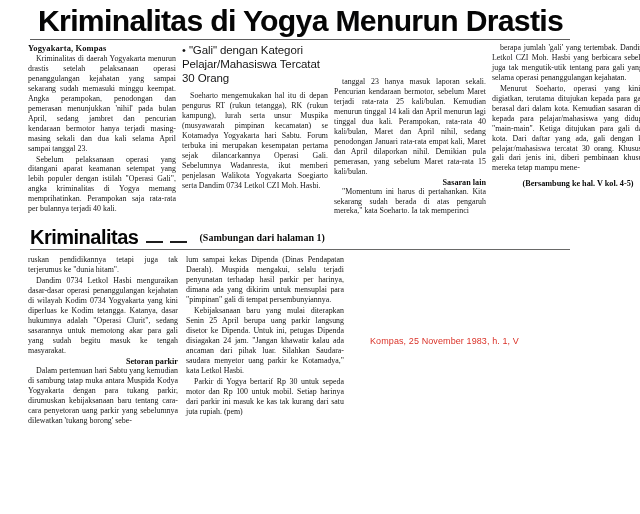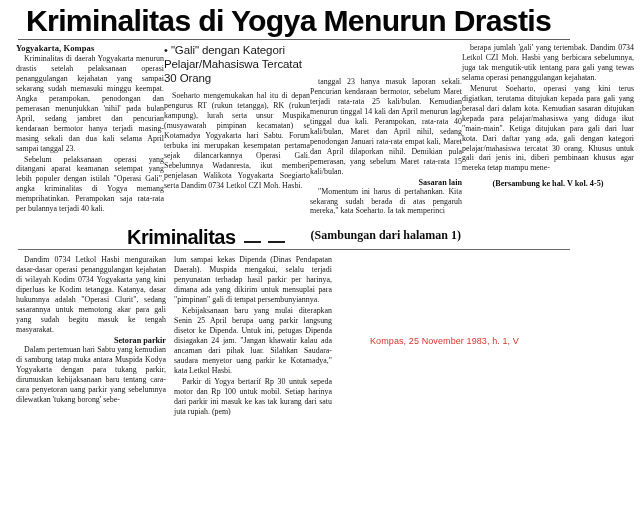--- a/index.html
+++ b/index.html
@@ -8,21 +8,21 @@
     background:#ffffff;
     font-family:"Liberation Serif", serif;
     color:#111;
     overflow:hidden;
     position:relative;
   }
   .page{
     position:relative;
     width:584px;height:514px;
     box-sizing:border-box;
-    padding:4px 8px 0 12px;
+    padding:4px 8px 0 24px;
     background:
       linear-gradient(180deg,#fdfdfd 0%,#f7f7f5 100%);
   }
 
   
   .headline{
     font-family:"Liberation Sans", sans-serif;
     font-weight:bold;
     font-size:30px;
     line-height:1.0;
@@ -31,20 +31,21 @@
     margin:2px 0 3px 14px;
     text-shadow:0.4px 0.3px 0 rgba(0,0,0,0.25);
   }
   .rule-top{
     height:1px;background:#2b2b2b;margin:0 6px 3px 6px;opacity:.75;
   }
 
   .top-grid{
     display:grid;
     grid-template-columns:148px 146px 152px 172px;
+    column-gap:6px;
     padding:0 4px;
   }
 
   .byline{
     font-family:"Liberation Serif", serif;
     font-weight:bold;
     font-size:8.5px;
     margin-bottom:1px;
     letter-spacing:0.1px;
   }
@@ -89,42 +90,41 @@
     filter:contrast(1.06) brightness(1.01);
   }
 
   
   .jump-head-row{
     display:flex;
     align-items:flex-end;
     gap:8px;
     padding:0 6px;
     margin-top:10px;
-    justify-content:center;
   }
   .jump-title{
     font-family:"Liberation Sans", sans-serif;
     font-weight:bold;
     font-size:20px;
     line-height:1;
     letter-spacing:-0.5px;
     color:#0d0d0d;
   }
   .dashes{
     flex:0 0 auto;
     display:flex;align-items:center;gap:7px;
     padding-bottom:4px;
   }
   .dash{display:block;width:17px;height:2px;background:#222;}
   .contfrom{
     font-family:"Liberation Serif", serif;
     font-weight:bold;
-    font-size:12px;
+    font-size:10px;
     padding-bottom:4px;
-    margin-left:18px;
+    margin-left:4px;
   }
   .rule-bottom{
     height:1px;background:#2b2b2b;margin:2px 6px 5px 6px;opacity:.7;
   }
   .bottom-grid{
     display:grid;
     grid-template-columns:150px 158px;
     column-gap:8px;
     padding:0 4px;
   }
@@ -180,20 +180,21 @@
     <div class="dashes">
       <span class="dash"></span>
       <span class="dash"></span>
     </div>
     <div class="contfrom">(Sambungan dari halaman 1)</div>
   </div>
   <div class="rule-bottom"></div>
 
   <div class="bottom-grid">
     <div>
+      <p class="body noind">ruskan pendidikannya tetapi juga tak terjerumus ke "dunia hitam".</p>
       <p class="body">Dandim 0734 Letkol Hasbi menguraikan dasar-dasar operasi penanggulangan kejahatan di wilayah Kodim 0734 Yogyakarta yang kini diperluas ke Kodim tetangga. Katanya, dasar hukumnya adalah "Operasi Clurit", sedang sasarannya untuk memotong akar para gali yang sudah begitu masuk ke tengah masyarakat.</p>
       <div class="crosshead">Setoran parkir</div>
       <p class="body">Dalam pertemuan hari Sabtu yang kemudian di sambung tatap muka antara Muspida Kodya Yogyakarta dengan para tukang parkir, dirumuskan kebijaksanaan baru tentang cara-cara penyetoran uang parkir yang sebelumnya dilewatkan 'tukang borong' sebe-</p>
     </div>
     <div>
       <p class="body noind">lum sampai kekas Dipenda (Dinas Pendapatan Daerah). Muspida mengakui, selalu terjadi penyunatan terhadap hasil parkir per harinya, dimana ada yang dikirim untuk mensuplai para "pimpinan" gali di tempat persembunyiannya.</p>
       <p class="body">Kebijaksanaan baru yang mulai diterapkan Senin 25 April berupa uang parkir langsung disetor ke Dipenda. Untuk ini, petugas Dipenda disiagakan 24 jam. "Jangan khawatir kalau ada ancaman dari pihak luar. Silahkan Saudara-saudara menyetor uang parkir ke Kotamadya," kata Letkol Hasbi.</p>
       <p class="body">Parkir di Yogya bertarif Rp 30 untuk sepeda motor dan Rp 100 untuk mobil. Setiap harinya dari parkir ini masuk ke kas tak kurang dari satu juta rupiah. (pem)</p>
     </div>
   </div>

